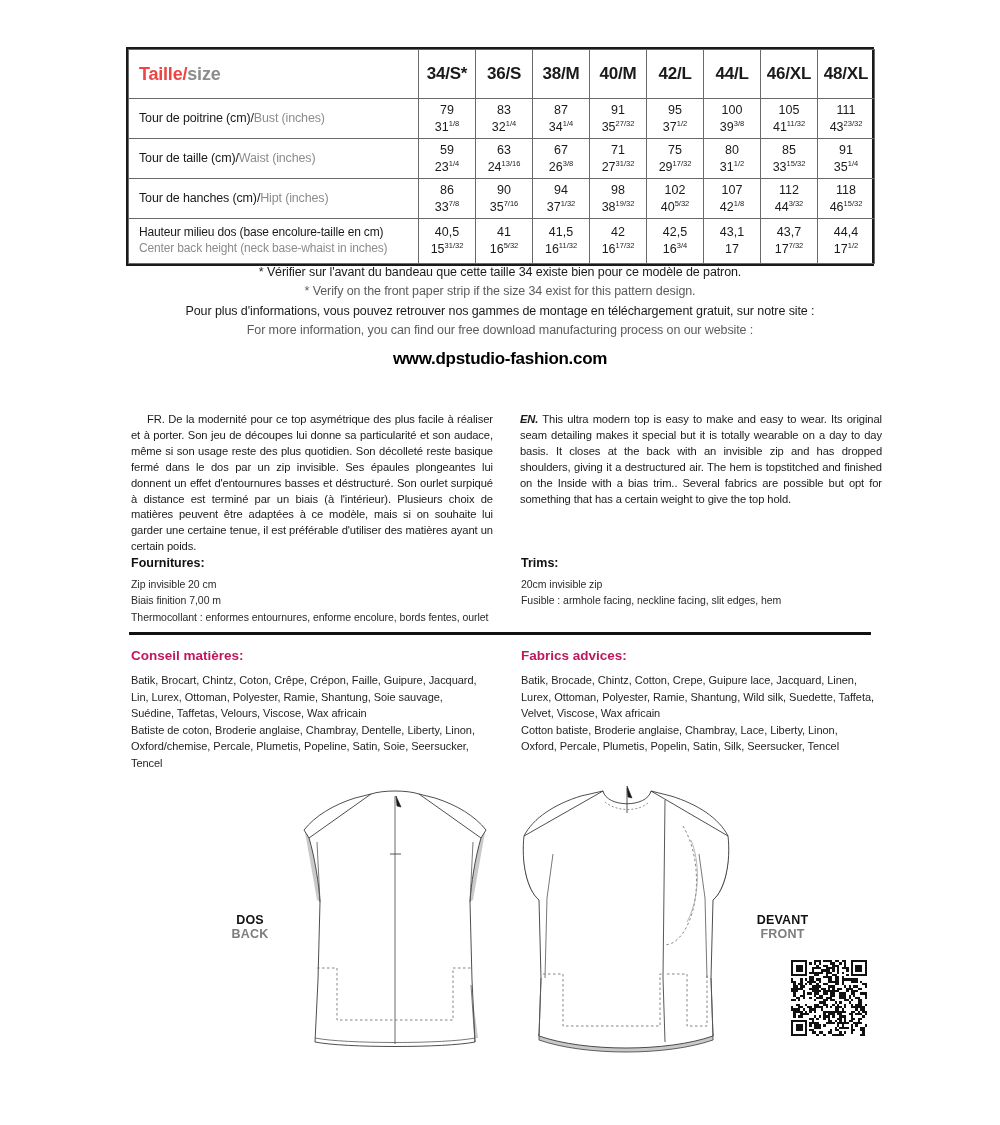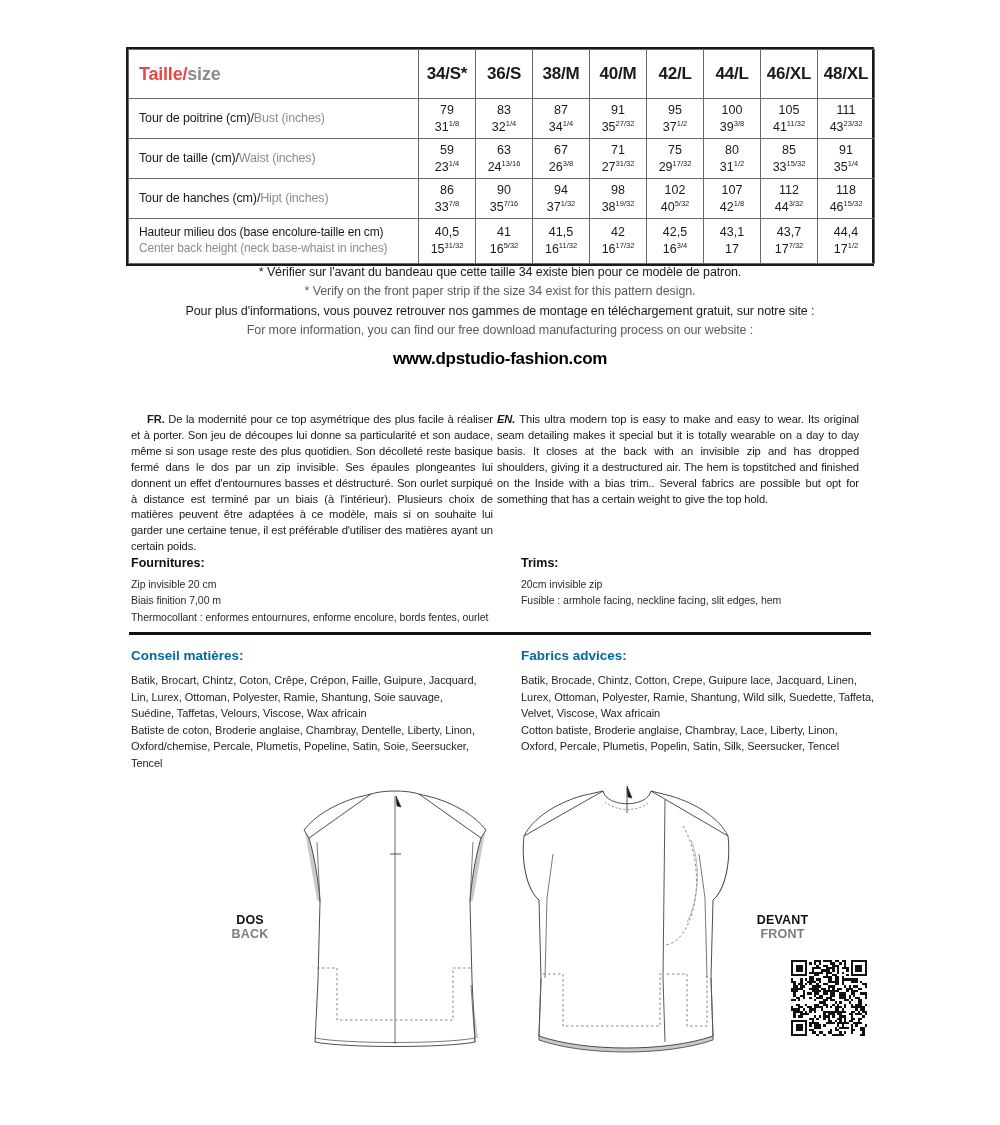--- a/index.html
+++ b/index.html
@@ -111,22 +111,22 @@
     position: absolute;
     top: 412px;
     width: 362px;
     font-size: 11.2px;
     line-height: 1.42;
     text-align: justify;
     color: #1a1a1a;
     letter-spacing: -0.1px;
   }
   .desc-fr { left: 131px; }
-  .desc-en { left: 497px; }
-  .desc-col b { font-weight: bold; padding-left: 16px; }
+  .desc-en { left: 520px; }
+  .desc-col b { font-weight: normal; padding-left: 16px; }
   .desc-col i { font-style: italic; font-weight: bold; }
 
   
   .trims-col {
     position: absolute;
     top: 556px;
     width: 380px;
   }
   .trims-fr { left: 131px; }
   .trims-en { left: 521px; }
@@ -157,21 +157,21 @@
   .fab-col {
     position: absolute;
     top: 648px;
     width: 385px;
   }
   .fab-fr { left: 131px; }
   .fab-en { left: 521px; }
   .fab-title {
     font-size: 13.5px;
     font-weight: bold;
-    color: #0369a1;
+    color: #be185d;
     margin-bottom: 9px;
   }
   .fab-line {
     font-size: 11px;
     line-height: 1.5;
     color: #1f1f1f;
     letter-spacing: -0.05px;
   }
   .fab-group { margin-bottom: 0px; }
 

